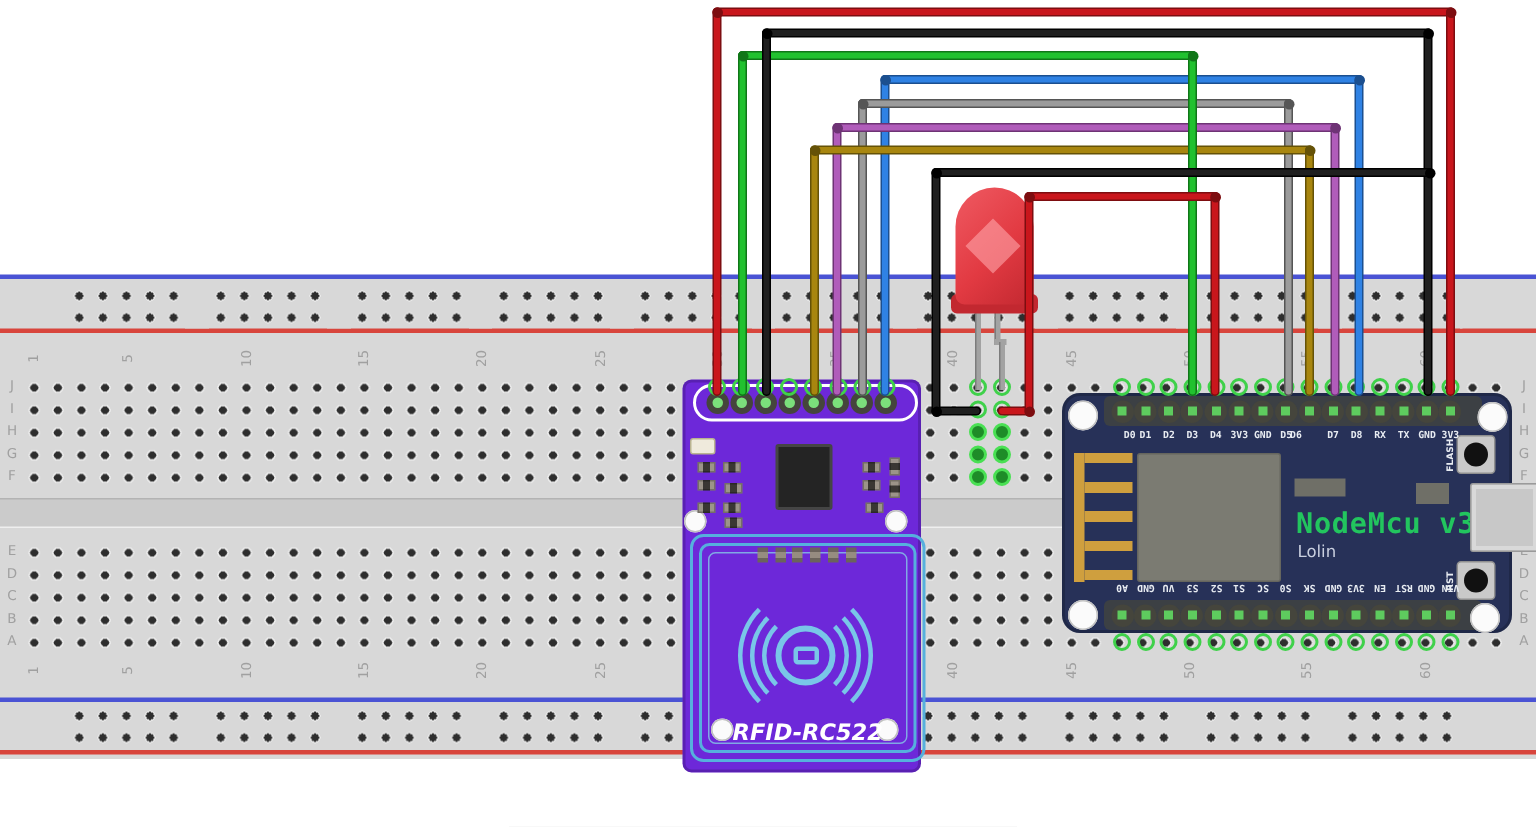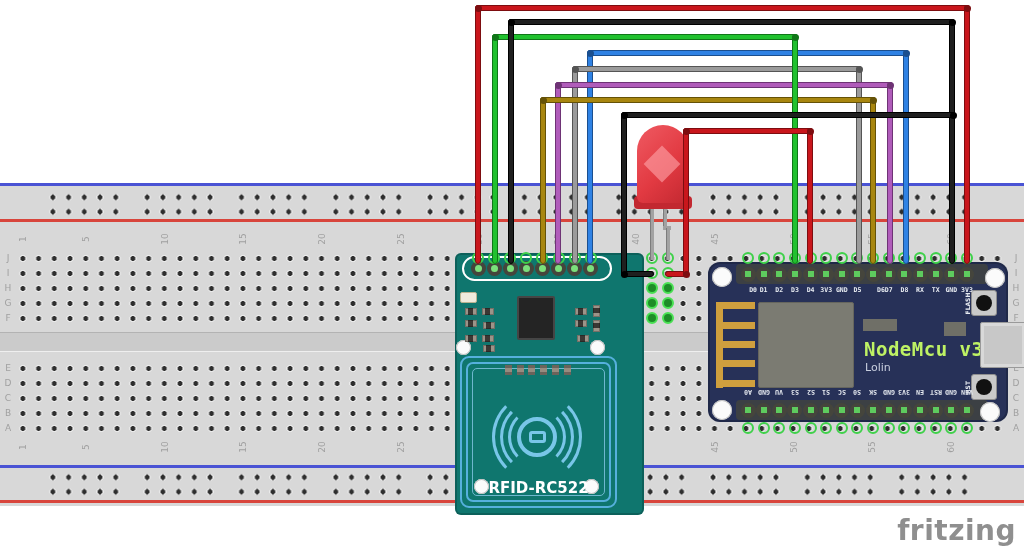--- a/index.html
+++ b/index.html
@@ -146,21 +146,21 @@
       <div class="ring" style="position: absolute; left: 662px; top: 252px;"></div>
       <div class="ring" style="position: absolute; left: 662px; top: 267px;"></div>
       <div class="gdot" style="position: absolute; left: 646px; top: 282px;"></div>
       <div class="gdot" style="position: absolute; left: 646px; top: 297px;"></div>
       <div class="gdot" style="position: absolute; left: 646px; top: 312px;"></div>
       <div class="gdot" style="position: absolute; left: 662px; top: 282px;"></div>
       <div class="gdot" style="position: absolute; left: 662px; top: 297px;"></div>
       <div class="gdot" style="position: absolute; left: 662px; top: 312px;"></div>
     </div>
 
-  <div class="abs board-shadow" style="left:455px;top:253px;width:189px;height:262px;background:#0f766e;border-radius:6px;z-index:20;">
+  <div class="abs board-shadow" style="left:455px;top:253px;width:159px;height:262px;background:#6d28d9;border-radius:6px;z-index:20;font-style:italic;">
     <div class="abs" style="left:7px;top:3px;width:150px;height:25px;border:2.5px solid #ffffff;border-radius:14px;box-sizing:border-box;"></div>
     <div class="abs" style="left:5px;top:39px;width:17px;height:11px;background:#efeadc;border:1px solid #b9b390;border-radius:2px;box-sizing:border-box;"></div>
     <div class="abs" style="left:62px;top:43px;width:38px;height:44px;background:#242424;border:2px solid #454545;border-radius:2px;box-sizing:border-box;"></div>
 
     <div class="abs" style="left:5px;top:103px;width:157px;height:152px;border:2px solid #56b0dd;border-radius:9px;box-sizing:border-box;"></div>
     <div class="abs" style="left:11px;top:109px;width:145px;height:140px;border:2px solid #56b0dd;border-radius:7px;box-sizing:border-box;"></div>
     <div class="abs" style="left:17px;top:115px;width:133px;height:128px;border:1.5px solid rgba(134,200,230,.8);border-radius:5px;box-sizing:border-box;"></div>
 
     <div class="abs" style="left:0;top:0;width:167px;height:262px;">
       <div class="abs" style="left:62px;top:164px;width:40px;height:40px;border:4px solid #79c6e8;border-radius:50%;box-sizing:border-box;"></div>
@@ -225,21 +225,21 @@
 
   <div class="abs board-shadow" style="left:708px;top:262px;width:300px;height:160px;background:#273158;border-radius:12px;z-index:20;">
     <div class="abs" style="left:28px;top:2px;width:252px;height:20px;background:#3c4044;border-radius:4px;"></div>
     <div class="abs" style="left:28px;top:138px;width:252px;height:20px;background:#3c4044;border-radius:4px;"></div>
     <div class="abs" style="left:8px;top:40px;width:40px;height:86px;
                 background-image:linear-gradient(#cf9f3e,#cf9f3e),repeating-linear-gradient(180deg,#cf9f3e 0 7px,transparent 7px 19.5px);
                 background-size:7px 100%,80% 100%;background-position:0 0,7px 0;background-repeat:no-repeat,no-repeat;"></div>
     <div class="abs" style="left:50px;top:40px;width:96px;height:86px;background:#7b7b72;border:1px solid #66665e;border-radius:2px;box-sizing:border-box;"></div>
     <div class="abs" style="left:155px;top:57px;width:34px;height:12px;background:#6f6f67;"></div>
     <div class="abs" style="left:236px;top:60px;width:22px;height:14px;background:#6f6f67;"></div>
-    <div class="abs" style="left:156px;top:76px;width:130px;color:#bef264;font-family:'DejaVu Sans Mono','Liberation Mono',monospace;font-weight:bold;font-size:19px;letter-spacing:.5px;">NodeMcu v3</div>
+    <div class="abs" style="left:156px;top:76px;width:130px;color:#22c55e;font-family:'DejaVu Sans Mono','Liberation Mono',monospace;font-weight:bold;font-size:19px;letter-spacing:.5px;">NodeMcu v3</div>
     <div class="abs" style="left:157px;top:99px;color:#c9cfdf;font-size:11px;">Lolin</div>
 
     <div class="abs" style="left:246px;top:38px;width:26px;color:#e8ecf2;font-size:6px;font-weight:bold;text-align:center;transform:rotate(-90deg);">FLASH</div>
     <div class="abs btn-plate" style="left:263px;top:28px;">
       <div class="btn-cap"></div>
     </div>
     <div class="abs" style="left:246px;top:122px;width:26px;color:#e8ecf2;font-size:6px;font-weight:bold;text-align:center;transform:rotate(-90deg);">RST</div>
     <div class="abs btn-plate" style="left:263px;top:112px;">
       <div class="btn-cap"></div>
     </div>
@@ -279,21 +279,21 @@
         <div class="npin-core" style="position: absolute;"></div>
       </div>
       <div class="mcu-label" style="position: absolute; left: 124.84px; top: 24px;">GND</div>
       <div class="pin" style="position: absolute; left: 141.98px; top: 4.5px;">
         <div class="npin-core" style="position: absolute;"></div>
       </div>
       <div class="mcu-label" style="position: absolute; left: 140.48px; top: 24px;">D5</div>
       <div class="pin" style="position: absolute; left: 157.62px; top: 4.5px;">
         <div class="npin-core" style="position: absolute;"></div>
       </div>
-      <div class="mcu-label" style="position: absolute; left: 164px; top: 24px;">D6</div>
+      <div class="mcu-label" style="position: absolute; left: 147px; top: 24px;">D6</div>
       <div class="pin" style="position: absolute; left: 173.26px; top: 4.5px;">
         <div class="npin-core" style="position: absolute;"></div>
       </div>
       <div class="mcu-label" style="position: absolute; left: 171.76px; top: 24px;">D7</div>
       <div class="pin" style="position: absolute; left: 188.9px; top: 4.5px;">
         <div class="npin-core" style="position: absolute;"></div>
       </div>
       <div class="mcu-label" style="position: absolute; left: 187.4px; top: 24px;">D8</div>
       <div class="pin" style="position: absolute; left: 204.54px; top: 4.5px;">
         <div class="npin-core" style="position: absolute;"></div>
@@ -378,21 +378,20 @@
     <div class="abs" style="left:663px;top:206px;width:4px;height:24px;background:#a2a2a2;border-left:1px solid #7c7c7c;box-sizing:border-box;"></div>
     <div class="abs" style="left:663px;top:226px;width:8px;height:4px;background:#a2a2a2;"></div>
     <div class="abs" style="left:666px;top:228px;width:4px;height:32px;background:#a2a2a2;border-left:1px solid #7c7c7c;box-sizing:border-box;"></div>
     <div class="abs" style="left:634px;top:196px;width:58px;height:13px;background:#c22830;border-radius:4px;"></div>
     <div class="abs" style="left:637px;top:125px;width:52px;height:78px;border-radius:26px 26px 6px 6px;
                 background:linear-gradient(135deg,#ef5a62 0%,#e23a42 55%,#c22830 100%);overflow:hidden;">
       <div class="abs" style="left:12px;top:26px;width:26px;height:26px;background:rgba(255,165,170,.6);transform:rotate(45deg);"></div>
     </div>
   </div>
 
-  <div class="abs" style="right:8px;top:514px;font-size:28px;font-weight:bold;color:#8f8f8f;z-index:40;letter-spacing:0.5px;">fritzing</div>
 
 <div style="position: absolute; left: 0px; top: 0px; z-index: 30;">
       <div class="seg" style="position: absolute; left: 587px; top: 50px; width: 6px; height: 214px; background: rgb(47, 130, 228); border: 1px solid rgb(27, 79, 143);"></div>
       <div class="seg" style="position: absolute; left: 587px; top: 50px; width: 322px; height: 6px; background: rgb(47, 130, 228); border: 1px solid rgb(27, 79, 143);"></div>
       <div class="seg" style="position: absolute; left: 903px; top: 50px; width: 6px; height: 214px; background: rgb(47, 130, 228); border: 1px solid rgb(27, 79, 143);"></div>
       <div class="benddot" style="position: absolute; left: 586.5px; top: 49.5px; background: rgb(27, 79, 143);"></div>
       <div class="benddot" style="position: absolute; left: 902.5px; top: 49.5px; background: rgb(27, 79, 143);"></div>
     </div>
     <div style="position: absolute; left: 0px; top: 0px; z-index: 30;">
       <div class="seg" style="position: absolute; left: 572px; top: 66px; width: 6px; height: 198px; background: rgb(155, 155, 155); border: 1px solid rgb(85, 85, 85);"></div>

